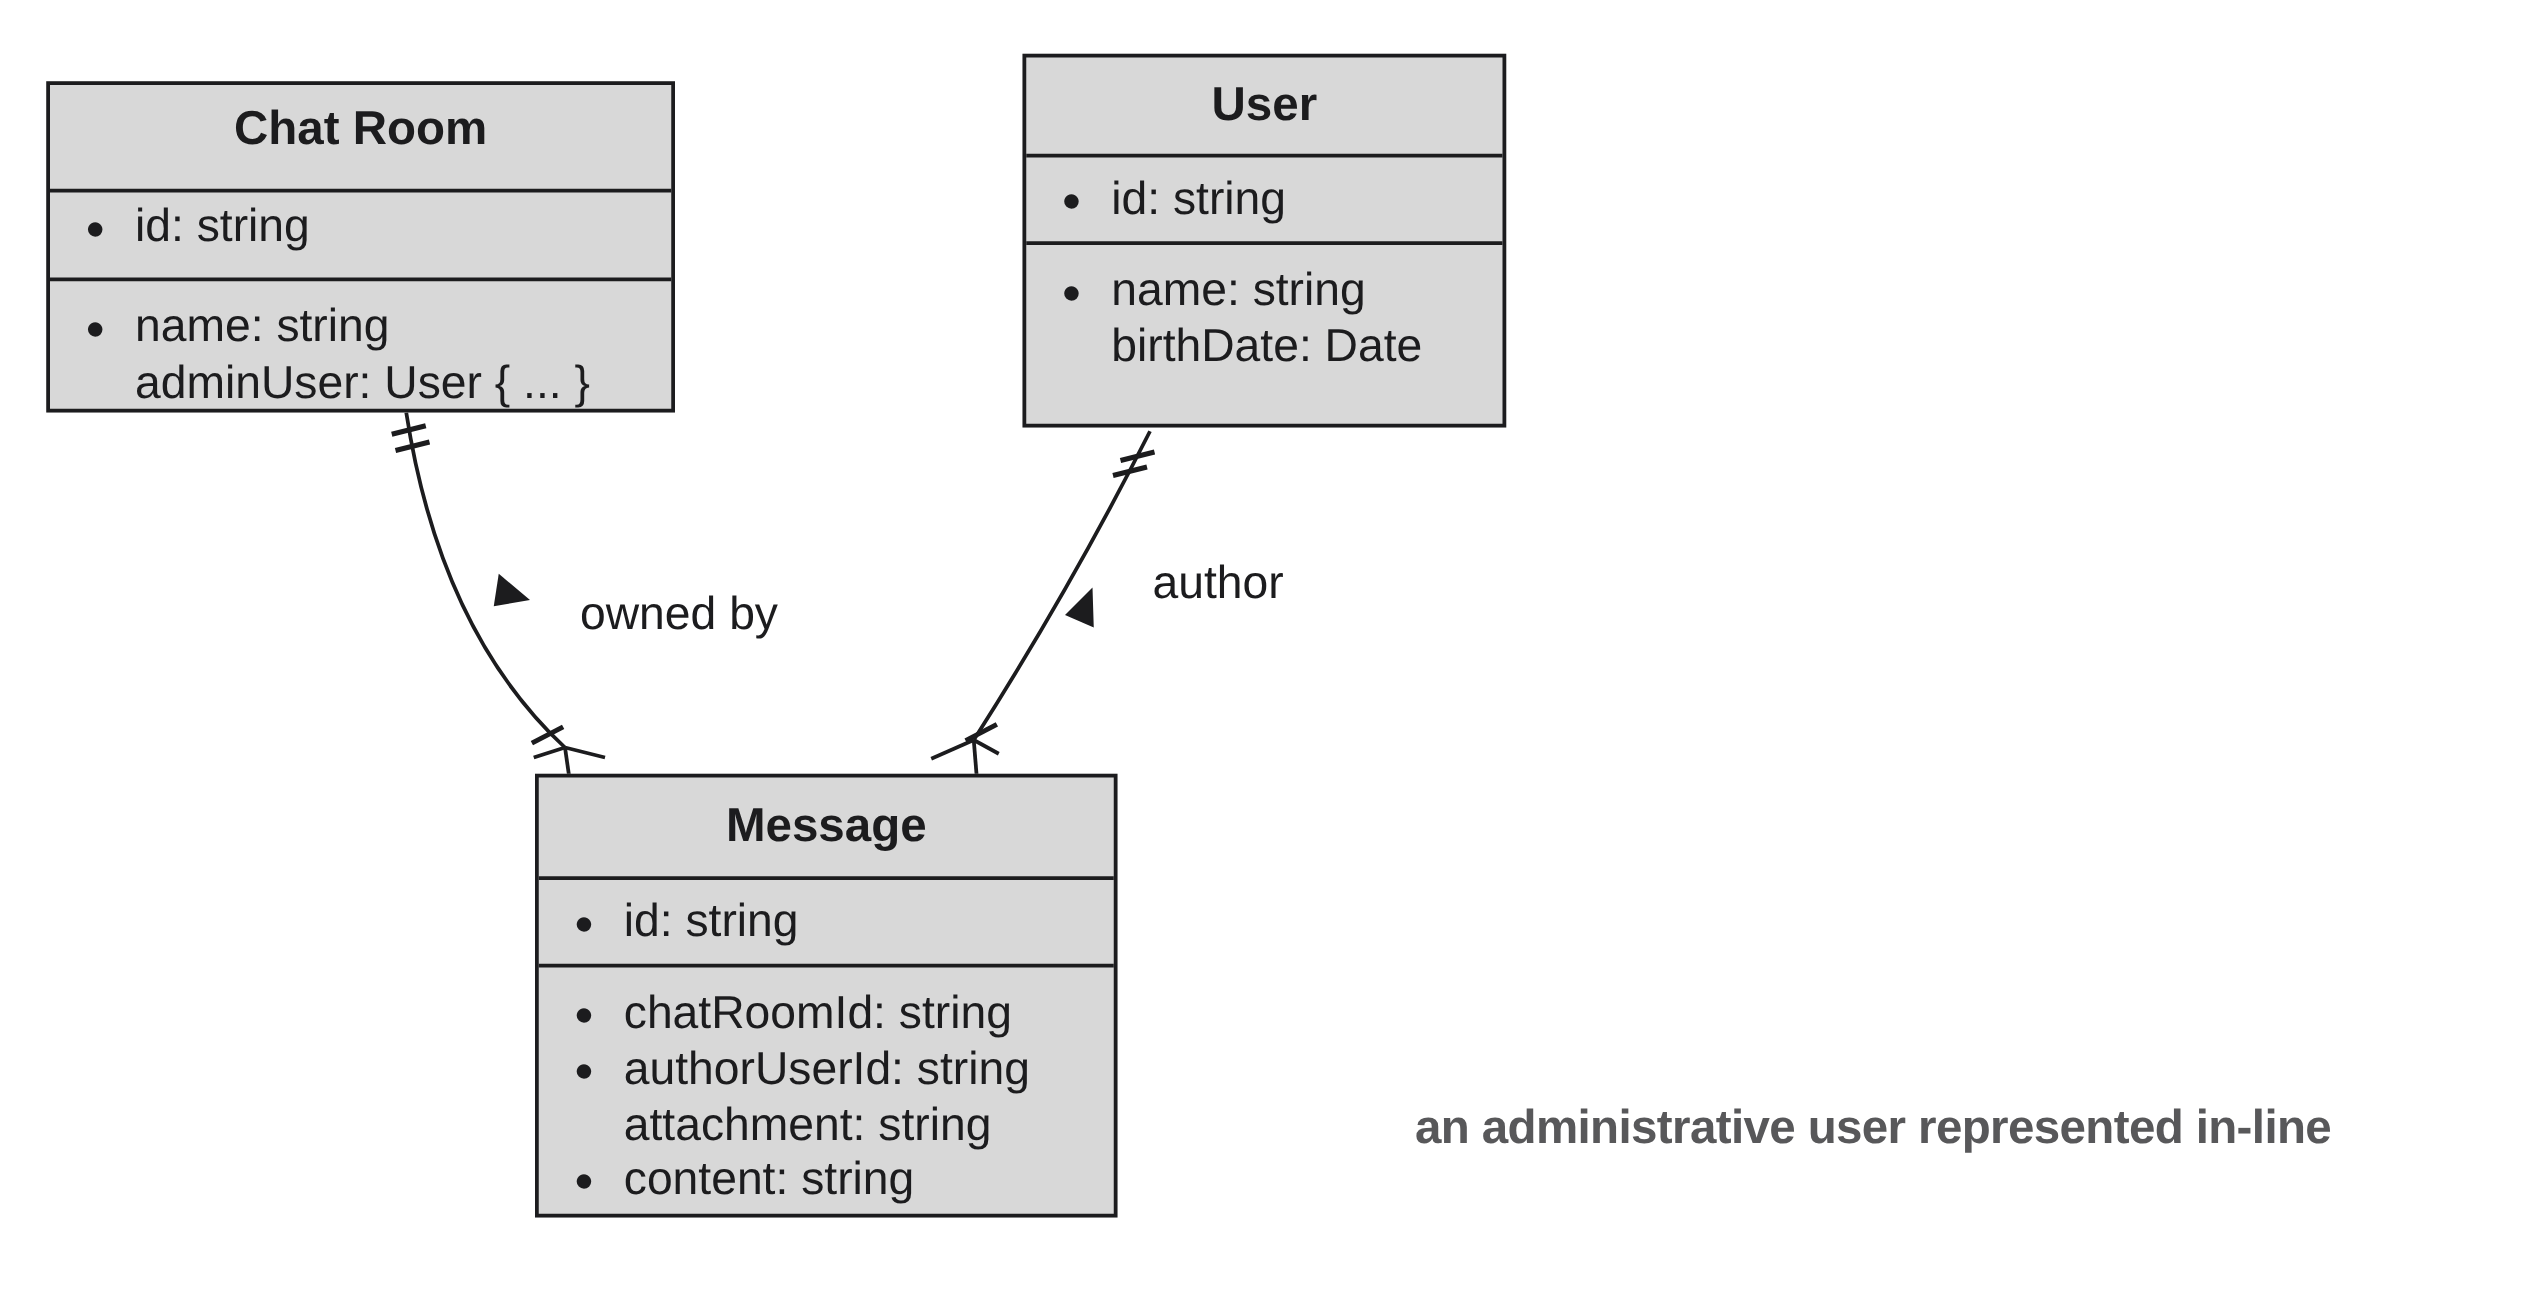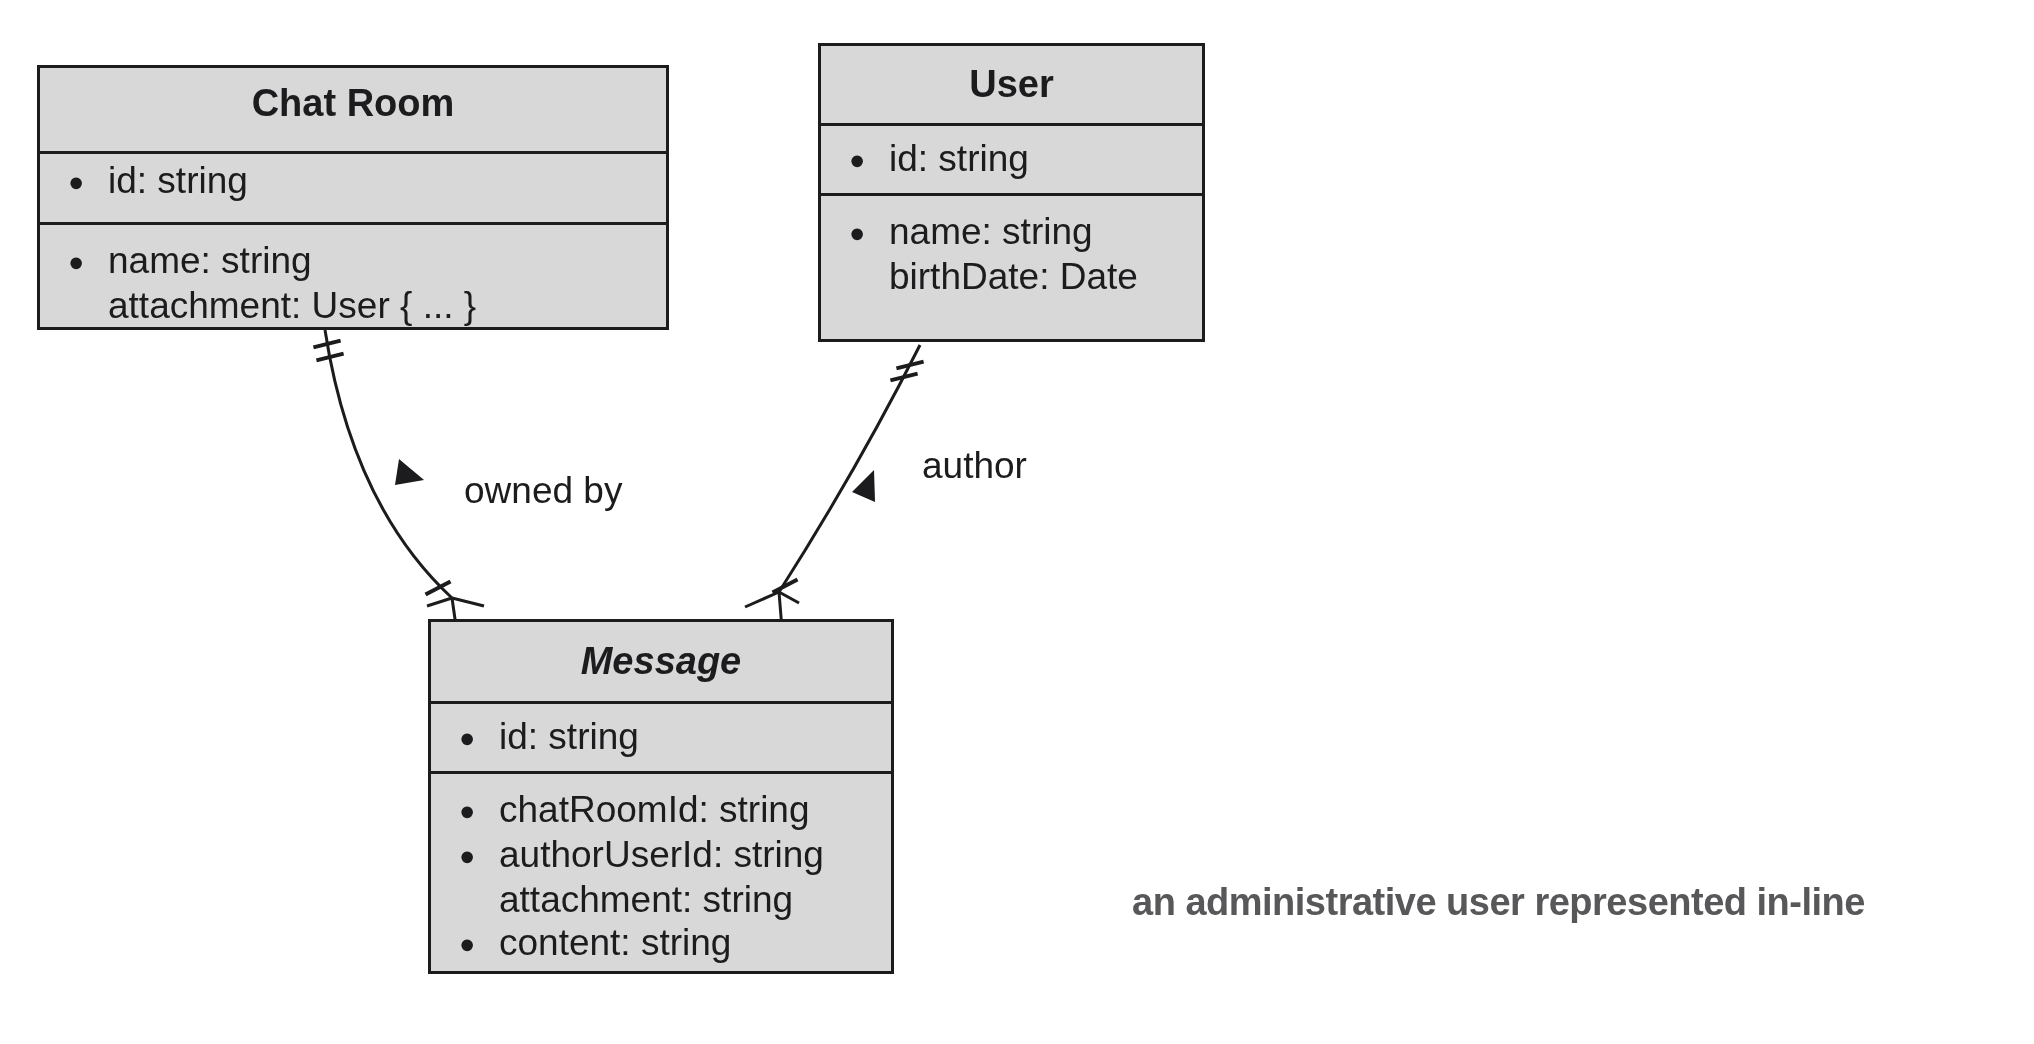--- a/index.html
+++ b/index.html
@@ -97,33 +97,33 @@
       <g>
         <line class="tick" x1="772.5" y1="592.5" x2="797.5" y2="579.5"></line>
         <line class="prong" x1="779" y1="592" x2="745" y2="607"></line>
         <line class="prong" x1="779" y1="592" x2="782" y2="629"></line>
         <line class="prong" x1="779" y1="592" x2="799" y2="603"></line>
       </g>
       <polygon points="852,492 874,470 875,502"></polygon>
     </g>
   </svg>
 
-  <div class="entity" style="left:37px;top:65px;width:632px;height:265px;gap:12px;">
+  <div class="entity" style="left:37px;top:65px;width:503px;height:265px;gap:12px;">
     <div class="sec sec-title" style="height:77px;">Chat Room</div>
     <div class="sec sec-key" style="height:64px;">
       <div class="field">
         <span class="bullet">●</span><span>id: string</span>
       </div>
     </div>
     <div class="sec sec-attrs">
       <div class="field">
         <span class="bullet">●</span><span>name: string</span>
       </div>
       <div class="field">
-        <span class="bullet"></span><span>attachment: User { ... }</span>
+        <span class="bullet"></span><span>adminUser: User { ... }</span>
       </div>
     </div>
   </div>
 
   <div class="entity" style="left:818px;top:43px;width:387px;height:299px;">
     <div class="sec sec-title" style="height:77px;">User</div>
     <div class="sec sec-key" style="height:70px;">
       <div class="field">
         <span class="bullet">●</span><span>id: string</span>
       </div>
@@ -132,21 +132,21 @@
       <div class="field">
         <span class="bullet">●</span><span>name: string</span>
       </div>
       <div class="field">
         <span class="bullet"></span><span>birthDate: Date</span>
       </div>
     </div>
   </div>
 
   <div class="entity" style="left:428px;top:619px;width:466px;height:355px;">
-    <div class="sec sec-title" style="height:79px;font-style:italic;">Message</div>
+    <div class="sec sec-title" style="height:79px;">Message</div>
     <div class="sec sec-key" style="height:70px;">
       <div class="field">
         <span class="bullet">●</span><span>id: string</span>
       </div>
     </div>
     <div class="sec sec-attrs">
       <div class="field">
         <span class="bullet">●</span><span>chatRoomId: string</span>
       </div>
       <div class="field">

